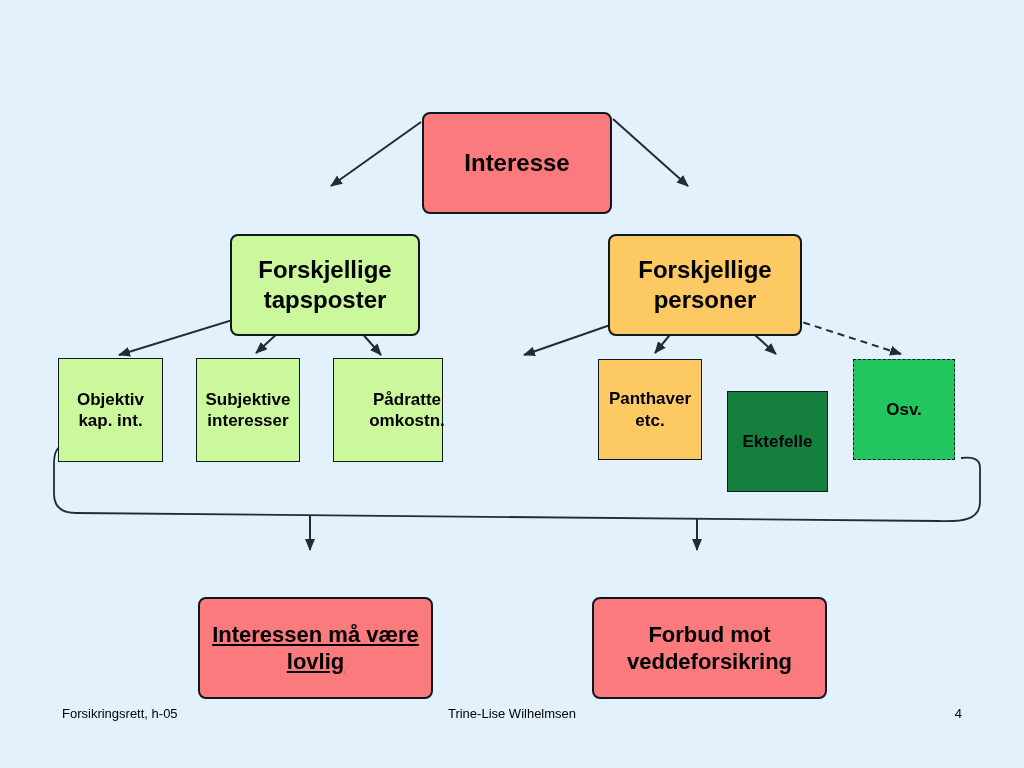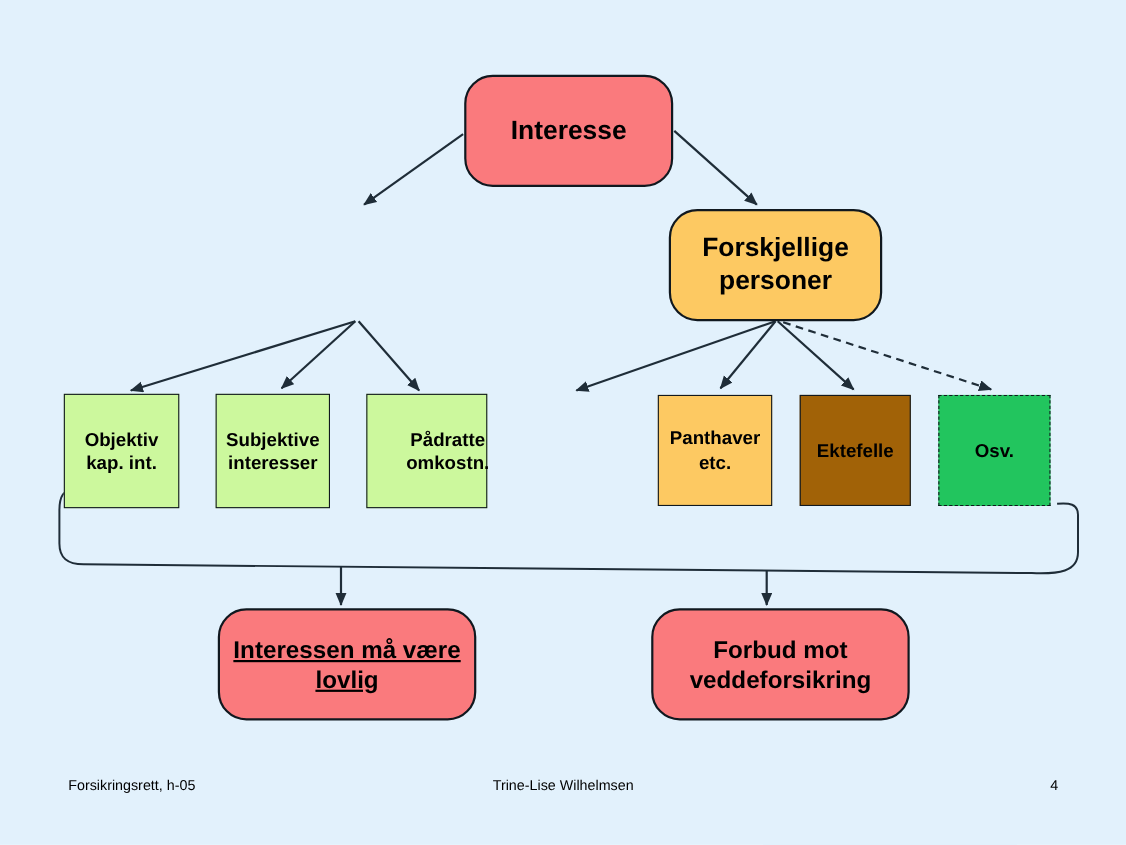--- a/index.html
+++ b/index.html
@@ -15,21 +15,21 @@
     display:flex;
     align-items:center;
     justify-content:center;
     text-align:center;
     font-weight:bold;
     border:1.6px solid #10181f;
     box-sizing:border-box;
     line-height:1.25;
     padding:2px 6px;
   }
-  .rounded{border-radius:26px;border-width:2px;}
+  .rounded{border-radius:8px;border-width:2px;margin-top:44px;}
   .big{font-size:24px;}
   .mid{font-size:22px;}
   .small{font-size:17px;}
   .dashed{border-style:dashed;}
   #n-interesse {left:422px;top:68px; width:190px;height:102px;}
   #n-tapsposter{left:230px;top:190px;width:190px;height:102px;}
   #n-personer  {left:608px;top:190px;width:194px;height:102px;}
   #n-objektiv  {left:58px; top:358px;width:105px;height:104px;}
   #n-subjektive{left:196px;top:358px;width:104px;height:104px;}
   #n-padratte  {left:333px;top:358px;width:110px;height:104px;padding-left:44px;}
@@ -79,33 +79,34 @@
 
     <path d="M70,444 C57,444 54,452 54,464 L54,494 C54,507 61,513 76,513 L938,521
              C962,522 980,520 980,502 L980,468 C980,458 972,457 961,458" stroke="#1f2d38" stroke-width="1.8" fill="none"></path>
 
     <path d="M310,515 L310,550" stroke="#1f2d38" stroke-width="2" fill="none" marker-end="url(#ah)"></path>
     <path d="M697,519 L697,550" stroke="#1f2d38" stroke-width="2" fill="none" marker-end="url(#ah)"></path>
   </svg>
 
   <div class="node rounded big" id="n-interesse" style="background-color: rgb(250, 122, 125);">Interesse</div>
 
+  <div class="node rounded big" id="n-tapsposter" style="background-color: rgb(204, 248, 157);">Forskjellige tapsposter</div>
 
   <div class="node rounded big" id="n-personer" style="background-color: rgb(253, 201, 98);">Forskjellige personer</div>
 
   <div class="node small" id="n-objektiv" style="background-color: rgb(204, 248, 157);">Objektiv kap. int.</div>
 
   <div class="node small" id="n-subjektive" style="background-color: rgb(204, 248, 157);">Subjektive interesser</div>
 
   <div class="node small" id="n-padratte" style="background-color: rgb(204, 248, 157);">Pådratte omkostn.</div>
 
 
   <div class="node small" id="n-panthaver" style="background-color: rgb(253, 201, 98);">Panthaver etc.</div>
 
-  <div class="node small" id="n-ektefelle" style="background-color: #a16207;">Ektefelle</div>
+  <div class="node small" id="n-ektefelle" style="background-color: #15803d; margin-top: 32px;">Ektefelle</div>
 
   <div class="node small dashed" id="n-osv" style="background-color: #22c55e;">Osv.</div>
 
   <div class="node rounded mid" id="n-lovlig" style="background-color: rgb(250, 122, 125);">Interessen må være lovlig</div>
 
   <div class="node rounded mid" id="n-forbud" style="background-color: rgb(250, 122, 125);">Forbud mot veddeforsikring</div>
 
   <div class="footer-item" id="footer-left">Forsikringsrett, h-05</div>
   <div class="footer-item" id="footer-center">Trine-Lise Wilhelmsen</div>
   <div class="footer-item" id="footer-right">4</div>

